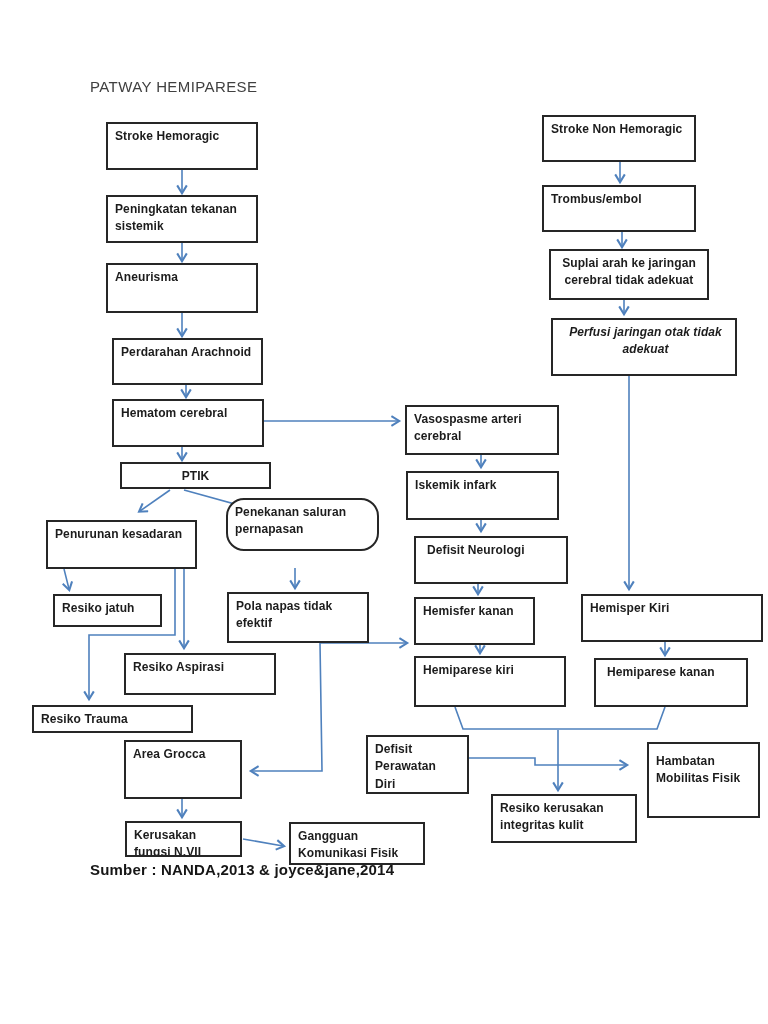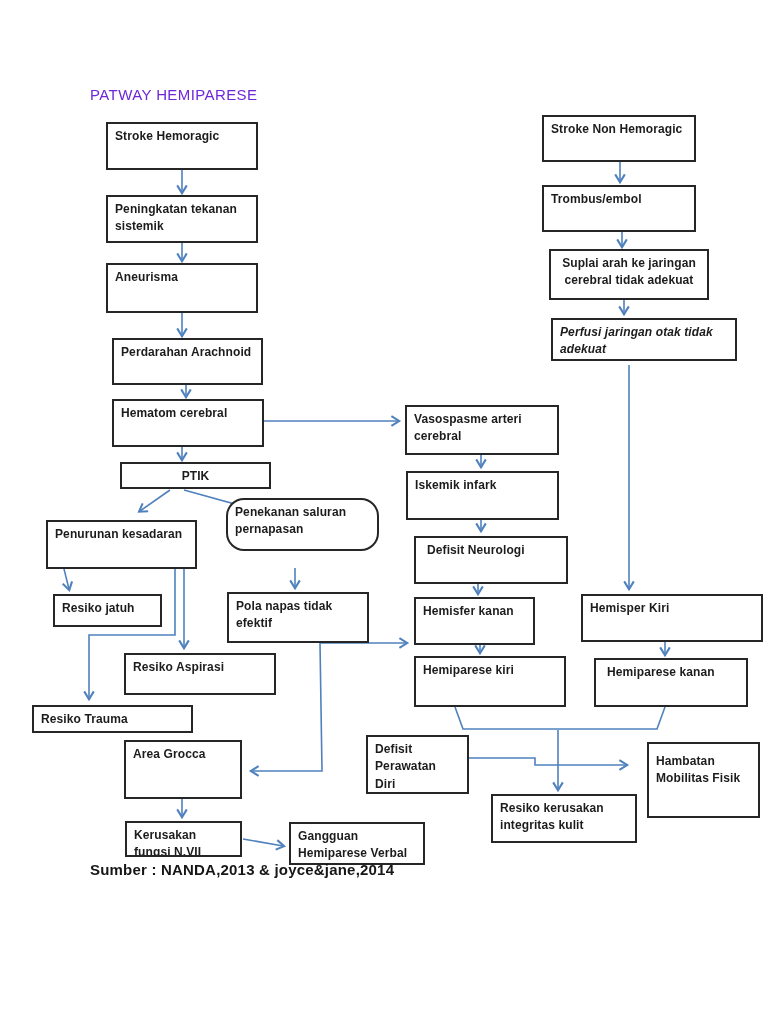--- a/index.html
+++ b/index.html
@@ -1,19 +1,19 @@
 <!DOCTYPE html>
 <html><head>
 <meta charset="utf-8">
 <style>
   html,body{margin:0;padding:0;background:#ffffff;}
   .page{position:relative;width:768px;height:1024px;background:#ffffff;overflow:hidden;
         font-family:"Liberation Sans",sans-serif;}
-  .title{position:absolute;left:90px;top:86px;font-size:15px;font-weight:400;
-         letter-spacing:.4px;color:#6d28d9;white-space:nowrap;}
+  .title{position:absolute;left:90px;top:78px;font-size:15px;font-weight:400;
+         letter-spacing:.4px;color:#404040;white-space:nowrap;}
   .wires{position:absolute;left:0;top:0;z-index:1;}
   .node{position:absolute;z-index:2;box-sizing:border-box;background:#ffffff;
         border:2px solid #262626;color:#1c1c1c;
         font:700 12px/1.45 "Liberation Sans",sans-serif;letter-spacing:.1px;
         padding:4px 4px 0 7px;}
   .node.center{text-align:center;padding-left:2px;padding-right:2px;}
   .node.italic{font-style:italic;}
   .node.clip{overflow:hidden;}
   .node.padtop{padding-top:9px;}
   .node.tight{padding-right:12px;margin-left:31px;}
@@ -73,26 +73,26 @@
   <div class="node" style="left:112px;top:399px;width:152px;height:48px;">Hematom cerebral</div>
   <div class="node center" style="left:120px;top:462px;width:151px;height:27px;">PTIK</div>
   <div class="node" style="left:46px;top:520px;width:151px;height:49px;">Penurunan kesadaran</div>
   <div class="node" style="left:226px;top:498px;width:153px;height:53px;border-radius:18px;">Penekanan saluran pernapasan</div>
   <div class="node" style="left:53px;top:594px;width:109px;height:33px;">Resiko jatuh</div>
   <div class="node" style="left:227px;top:592px;width:142px;height:51px;">Pola napas tidak efektif</div>
   <div class="node" style="left:124px;top:653px;width:152px;height:42px;">Resiko Aspirasi</div>
   <div class="node" style="left:32px;top:705px;width:161px;height:28px;">Resiko Trauma</div>
   <div class="node clip" style="left:125px;top:821px;width:117px;height:36px;">Kerusakan fungsi N.VII</div>
   <div class="node" style="left:124px;top:740px;width:118px;height:59px;">Area Grocca</div>
-  <div class="node" style="left:289px;top:822px;width:136px;height:43px;">Gangguan Hemiparese Verbal</div>
+  <div class="node" style="left:289px;top:822px;width:136px;height:43px;">Gangguan Komunikasi Fisik</div>
 
   <div class="node" style="left:542px;top:115px;width:154px;height:47px;">Stroke Non Hemoragic</div>
   <div class="node" style="left:542px;top:185px;width:154px;height:47px;">Trombus/embol</div>
   <div class="node center" style="left:549px;top:249px;width:160px;height:51px;">Suplai arah ke jaringan cerebral tidak adekuat</div>
-  <div class="node italic" style="left:551px;top:318px;width:186px;height:43px;">Perfusi jaringan otak tidak adekuat</div>
+  <div class="node italic" style="left:551px;top:318px;width:186px;height:58px;text-align:center;">Perfusi jaringan otak tidak adekuat</div>
 
   <div class="node" style="left:405px;top:405px;width:154px;height:50px;">Vasospasme arteri cerebral</div>
   <div class="node" style="left:406px;top:471px;width:153px;height:49px;">Iskemik infark</div>
   <div class="node indent" style="left:414px;top:536px;width:154px;height:48px;">Defisit Neurologi</div>
   <div class="node" style="left:414px;top:597px;width:121px;height:48px;">Hemisfer kanan</div>
   <div class="node" style="left:581px;top:594px;width:182px;height:48px;">Hemisper Kiri</div>
   <div class="node" style="left:414px;top:656px;width:152px;height:51px;">Hemiparese kiri</div>
   <div class="node indent" style="left:594px;top:658px;width:154px;height:49px;">Hemiparese kanan</div>
 
   <div class="node tight" style="left:335px;top:735px;width:103px;height:59px;">Defisit Perawatan Diri</div>

